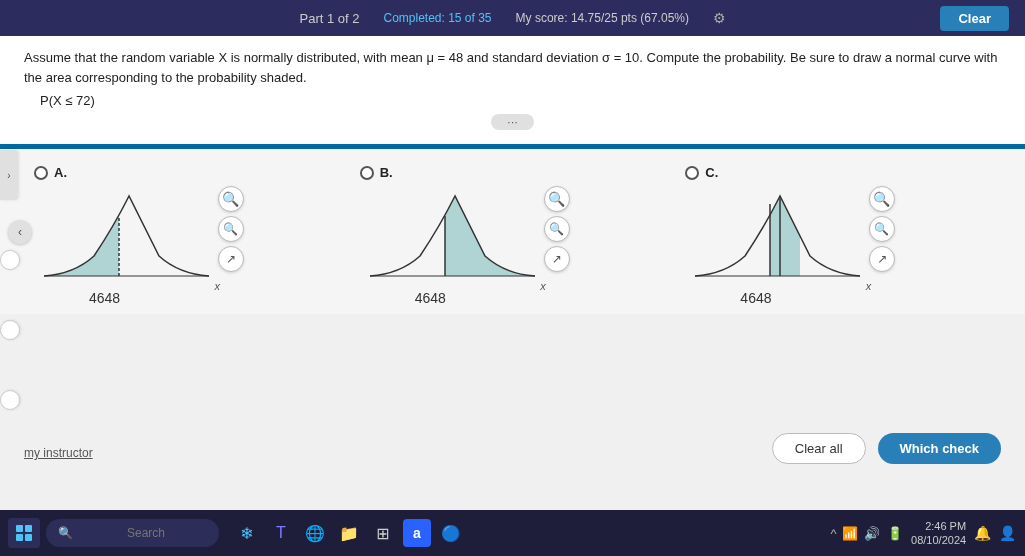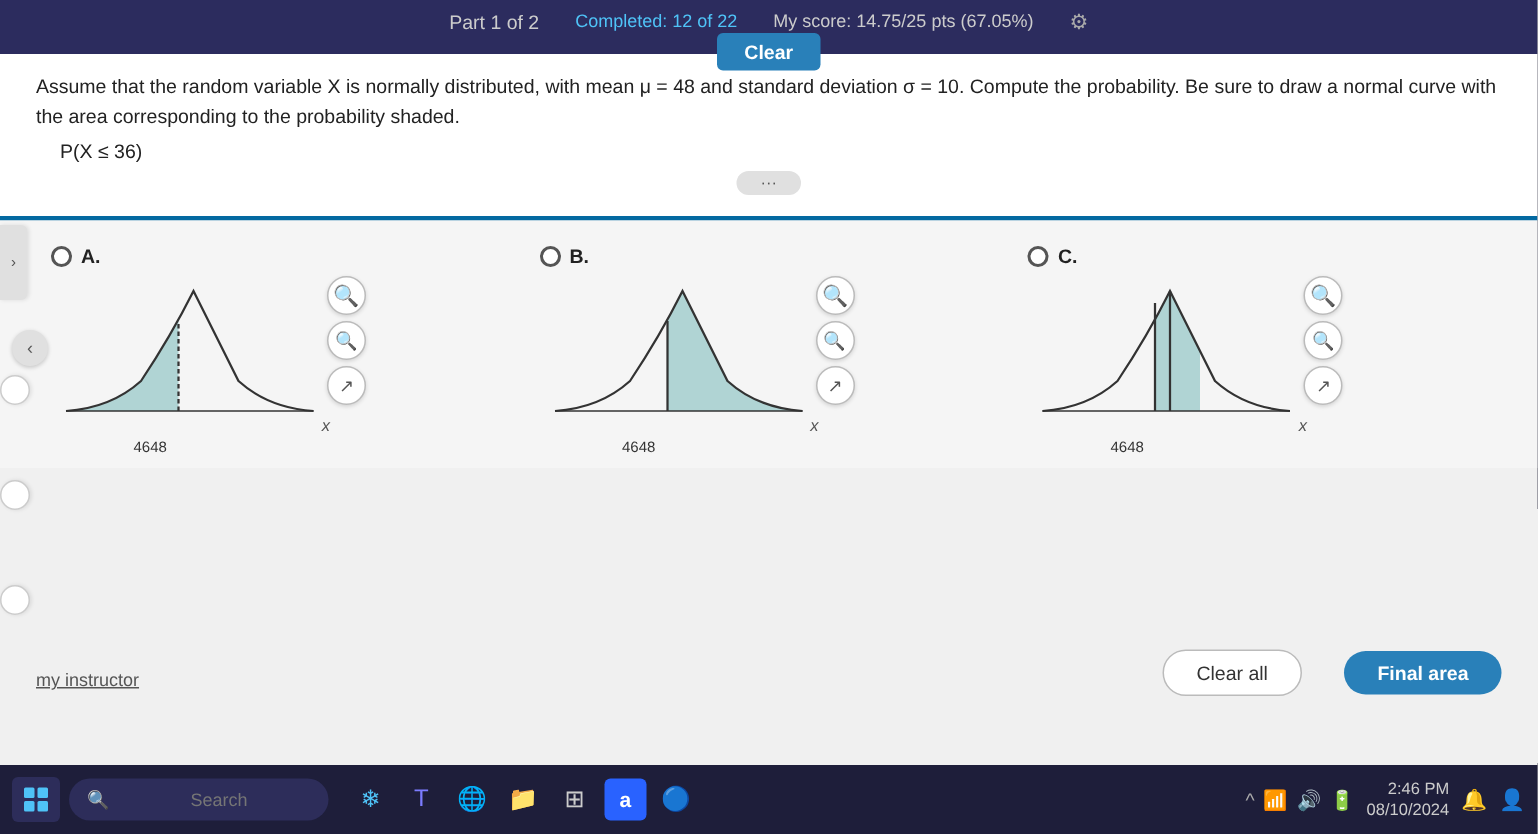--- a/index.html
+++ b/index.html
@@ -19,21 +19,20 @@
       height: 510px;
     }
 
     .top-bar {
       background: #2c2c5e;
       display: flex;
       align-items: center;
       justify-content: space-between;
       padding: 6px 16px;
       height: 36px;
-      flex-direction: column;
     }
 
     .top-bar-center {
       display: flex;
       align-items: center;
       gap: 24px;
       color: #ccc;
       font-size: 13px;
     }
 
@@ -59,21 +58,21 @@
       border-radius: 4px;
       font-size: 13px;
       cursor: pointer;
       font-weight: bold;
     }
 
     .question-area {
       background: white;
       margin: 0;
       padding: 12px 24px 8px 24px;
-      border-bottom: 3px solid #0369a1;
+      border-bottom: 5px solid #0369a1;
     }
 
     .question-text {
       font-size: 13px;
       color: #222;
       line-height: 1.5;
       margin-bottom: 6px;
     }
 
     .prob-expression {
@@ -185,31 +184,30 @@
       bottom: 14px;
       right: 14px;
       font-size: 11px;
       color: #555;
       font-style: italic;
     }
 
     .axis-label {
       position: absolute;
       bottom: 0px;
-      font-size: 10px;
+      font-size: 14px;
       color: #333;
     }
 
     .bottom-bar {
       position: absolute;
       bottom: 46px;
       right: 24px;
       display: flex;
-      gap: 28px;
-      align-items: center;
+      gap: 12px;
     }
 
     .clear-all-btn {
       background: white;
       color: #333;
       border: 1.5px solid #bbb;
       padding: 7px 22px;
       border-radius: 20px;
       font-size: 13px;
       cursor: pointer;
@@ -380,39 +378,39 @@
   </style>
 </head>
 <body>
 
 <div class="main-content">
 
   <div class="top-bar">
     <div style="flex:1"></div>
     <div class="top-bar-center">
       <span class="part-label">Part 1 of 2</span>
-      <span class="completed-label">Completed: 12 of 22</span>
+      <span class="completed-label">Completed: 15 of 35</span>
       <span class="score-label">My score: 14.75/25 pts (67.05%)</span>
       <span style="color:#aaa;font-size:14px;cursor:pointer;">⚙</span>
     </div>
     <div style="flex:1; display:flex; justify-content:flex-end;">
       <button class="save-btn">Clear</button>
     </div>
   </div>
 
   <div class="left-sidebar-arrows">
     <div class="sidebar-tab">›</div>
     <div class="sidebar-tab circle"></div>
     <div class="sidebar-tab circle"></div>
     <div class="sidebar-tab circle"></div>
   </div>
 
   <div class="question-area">
     <p class="question-text">Assume that the random variable X is normally distributed, with mean μ = 48 and standard deviation σ = 10. Compute the probability. Be sure to draw a normal curve with the area corresponding to the probability shaded.</p>
-    <p class="prob-expression">P(X ≤ 36)</p>
+    <p class="prob-expression">P(X ≤ 72)</p>
     <button class="expand-btn">···</button>
   </div>
 
   <div class="answer-section">
 
     <div class="options-row">
 
       <div class="option-container">
         <div class="option-label-row">
           <div class="radio-circle"></div>
@@ -511,21 +509,21 @@
 
     </div>
   </div>
 
   <div style="position:absolute; left:8px; top:220px; display:flex; flex-direction:column; gap:10px;">
     <div class="nav-arrow">‹</div>
   </div>
 
   <div class="bottom-bar">
     <button class="clear-all-btn">Clear all</button>
-    <button class="final-check-btn">Final area</button>
+    <button class="final-check-btn">Which check</button>
   </div>
 
   <div class="my-instructor">my instructor</div>
 </div>
 
 <div class="taskbar">
 
   <div class="taskbar-start">
     <div class="win-squares">
       <div class="win-sq"></div>

